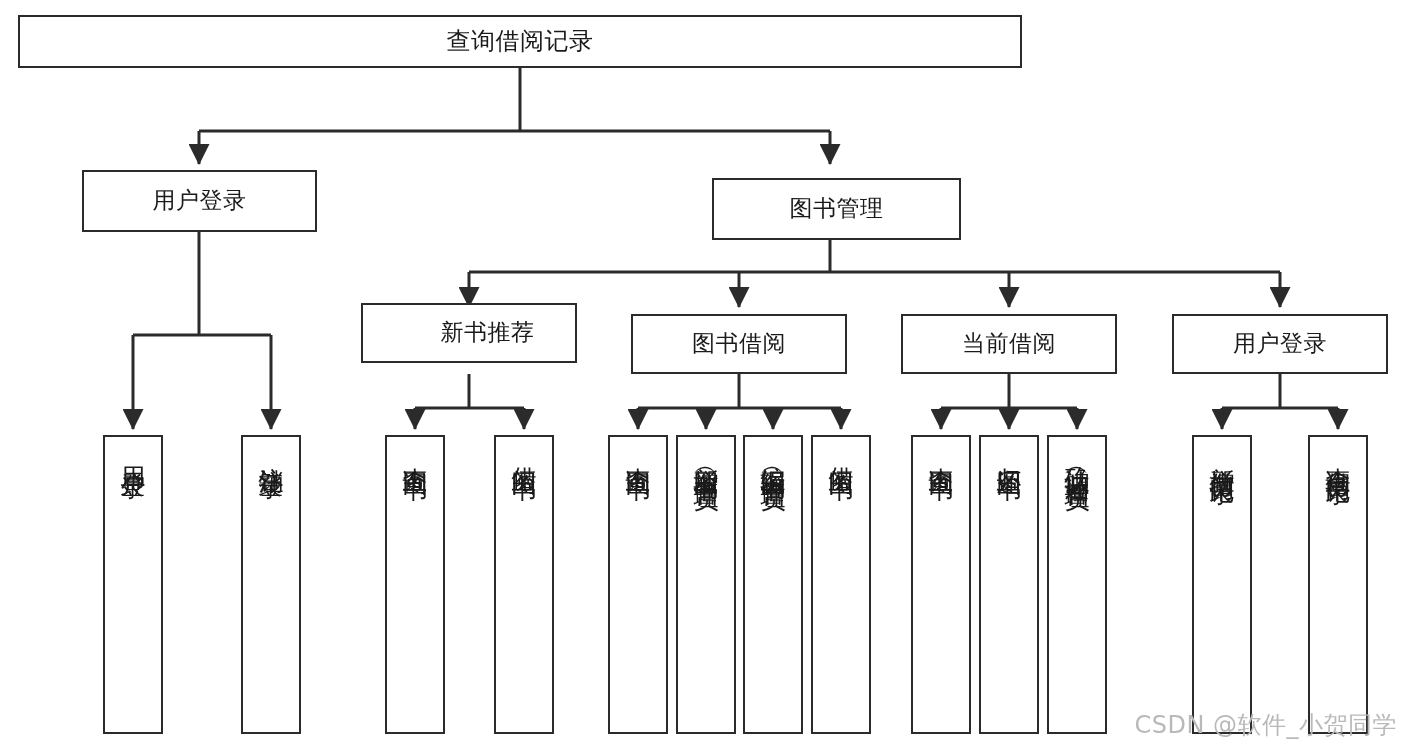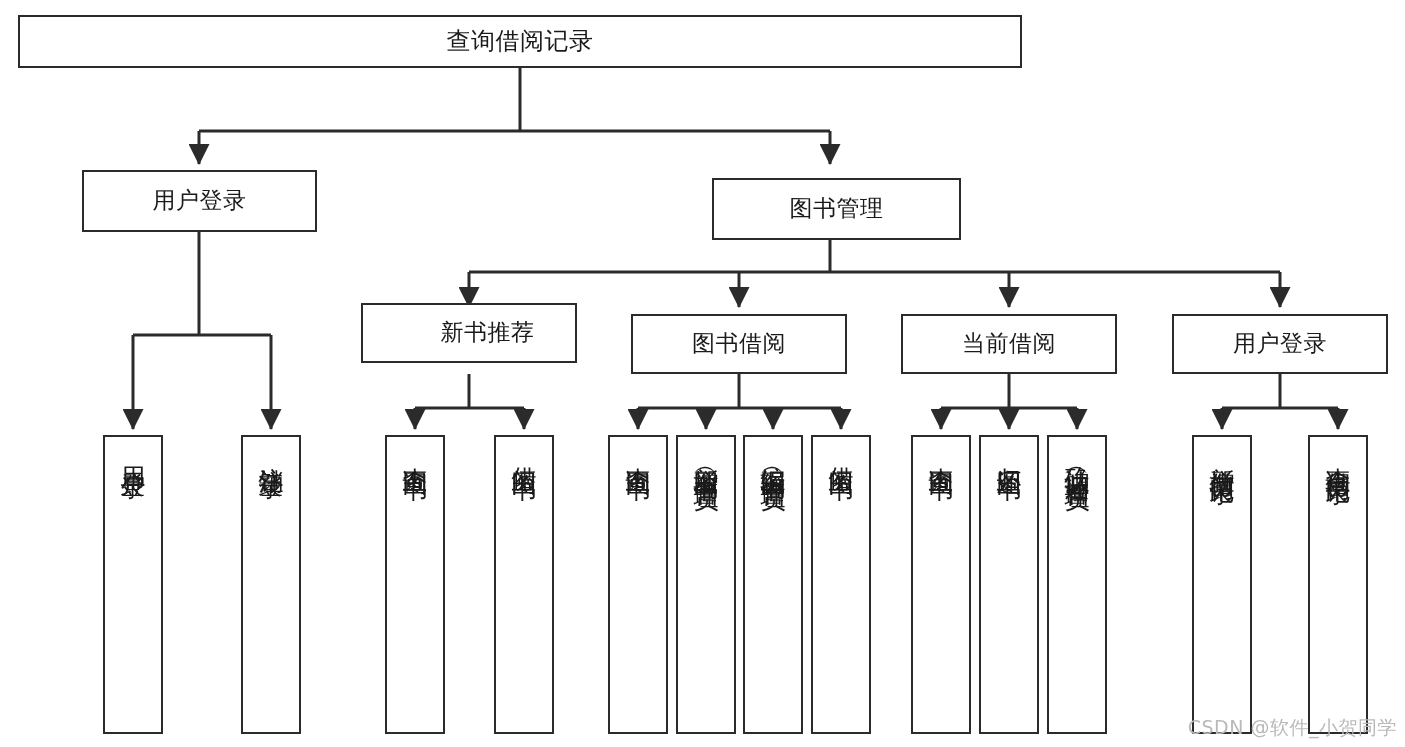--- a/index.html
+++ b/index.html
@@ -58,21 +58,21 @@
     text-orientation: upright;
     font-size: 25px;
     letter-spacing: 3px;
     line-height: 1;
     white-space: nowrap;
   }
   .watermark {
     position: absolute;
     right: 8px;
     bottom: 6px;
-    font-size: 19px;
+    font-size: 24px;
     color: #b9b9b9;
     letter-spacing: 0.5px;
     z-index: 3;
     white-space: nowrap;
   }
 </style>
 </head>
 <body>
 
 <div id="canvas">

